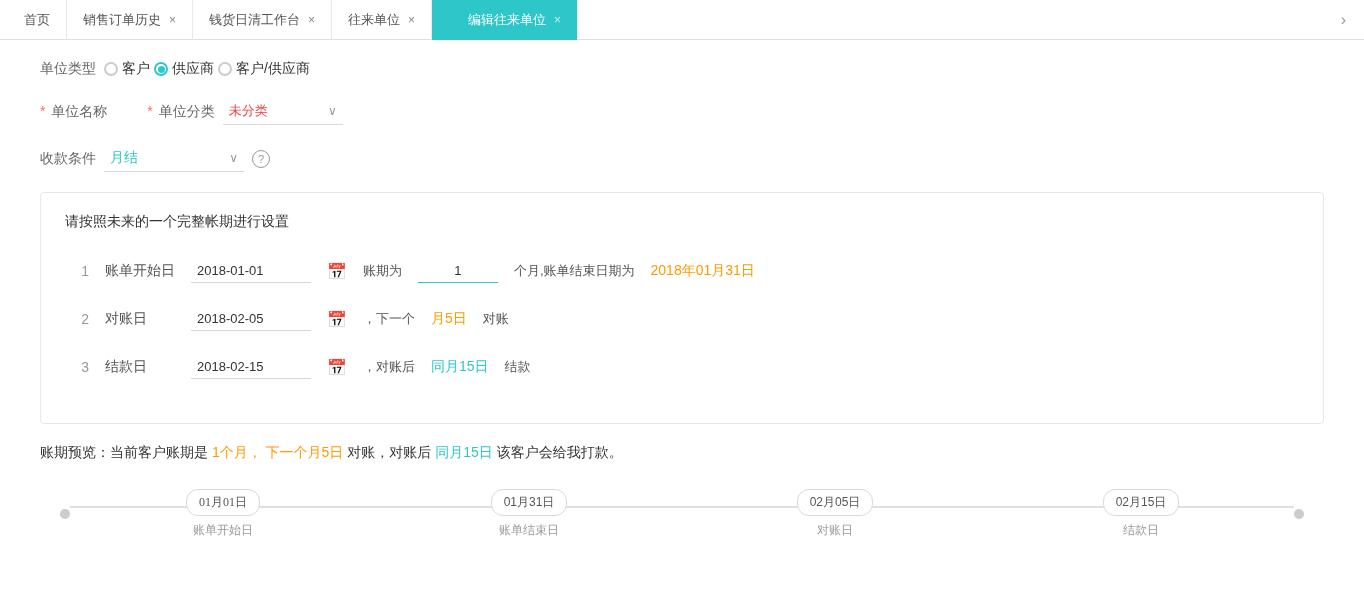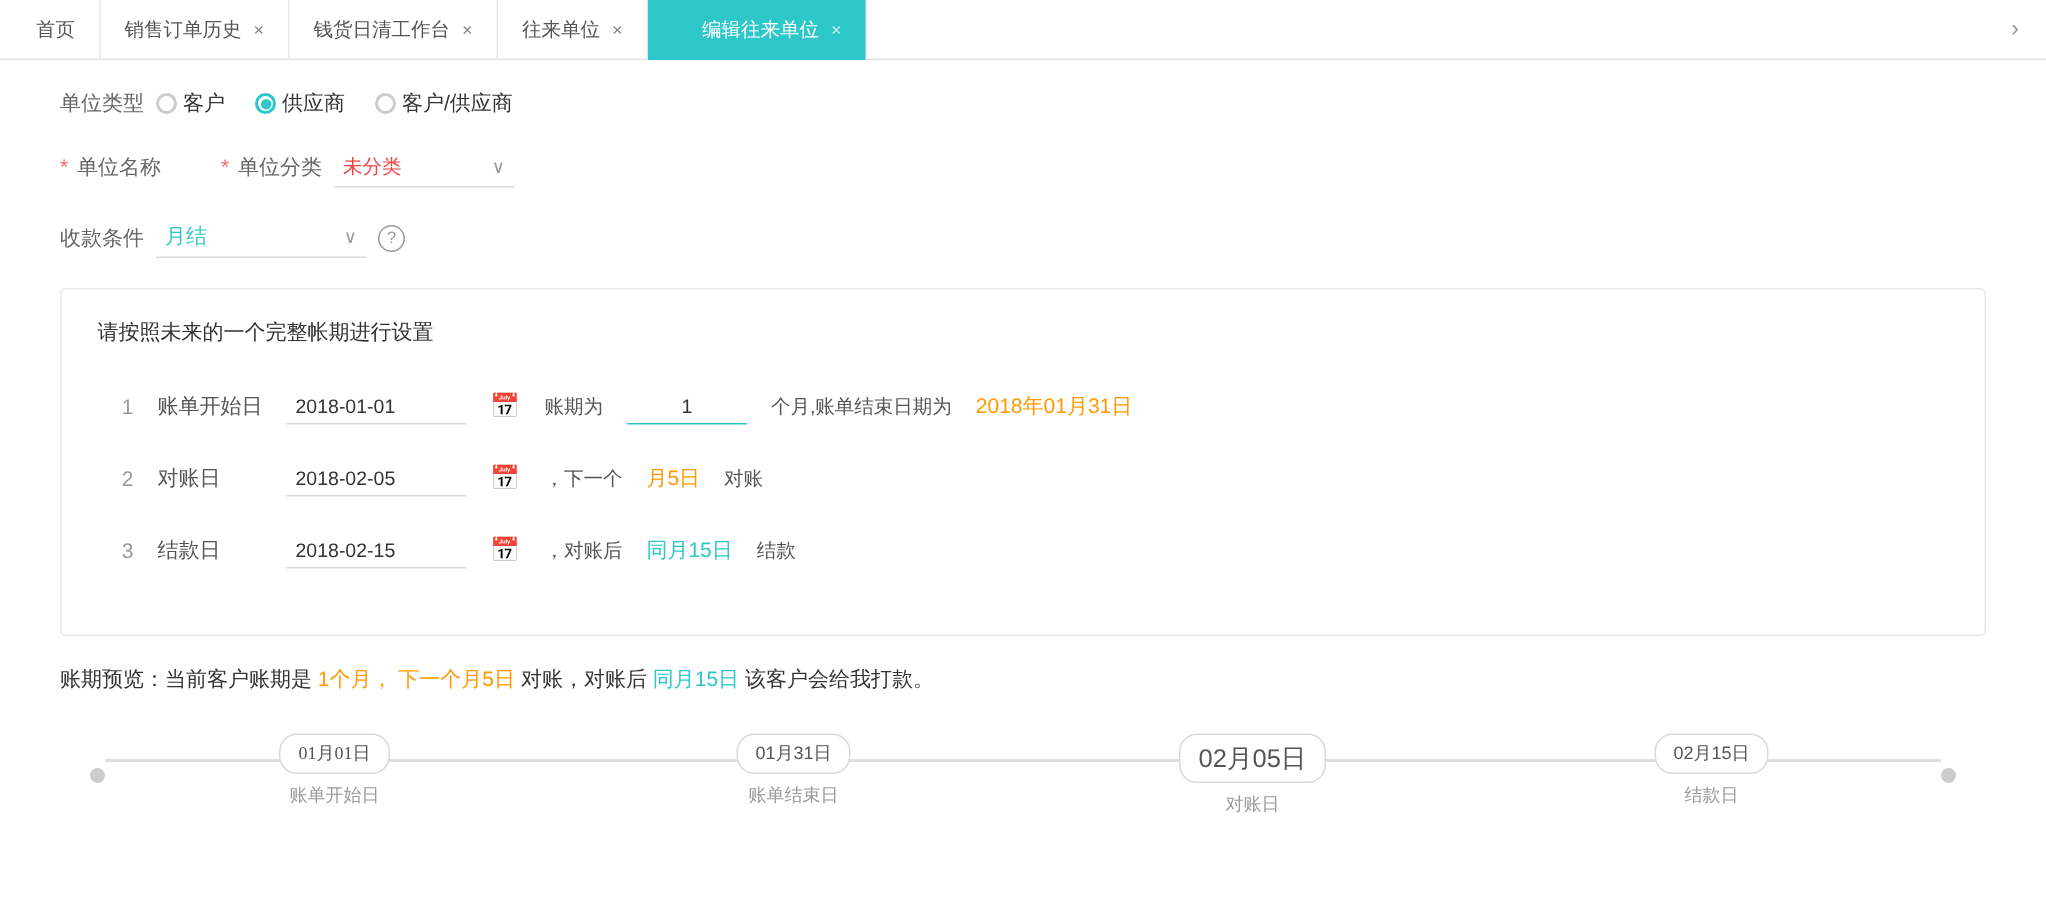--- a/index.html
+++ b/index.html
@@ -71,21 +71,21 @@
     }
     .required-star {
       color: #f56c6c;
       margin-right: 2px;
     }
 
     
     .radio-group {
       display: flex;
       align-items: center;
-      gap: 20px;
+      gap: 4px;
     }
     .radio-item {
       display: flex;
       align-items: center;
       gap: 4px;
       cursor: pointer;
     }
     .radio-circle {
       width: 14px;
       height: 14px;
@@ -369,21 +369,21 @@
           <div style="border:1px solid #d9d9d9;border-radius:12px;padding:4px 12px;font-size:12px;color:#555;background:#fff;white-space:nowrap;font-family:Liberation Serif, serif;">01月01日</div>
           <div style="font-size:12px;color:#999;margin-top:6px;">账单开始日</div>
         </div>
 
         <div style="flex:1;display:flex;flex-direction:column;align-items:center;z-index:1;">
           <div style="border:1px solid #d9d9d9;border-radius:12px;padding:4px 12px;font-size:12px;color:#555;background:#fff;white-space:nowrap;">01月31日</div>
           <div style="font-size:12px;color:#999;margin-top:6px;">账单结束日</div>
         </div>
 
         <div style="flex:1;display:flex;flex-direction:column;align-items:center;z-index:1;">
-          <div style="border:1px solid #d9d9d9;border-radius:12px;padding:4px 12px;font-size:17px;color:#555;background:#fff;white-space:nowrap;">02月05日</div>
+          <div style="border:1px solid #d9d9d9;border-radius:12px;padding:4px 12px;font-size:12px;color:#555;background:#fff;white-space:nowrap;">02月05日</div>
           <div style="font-size:12px;color:#999;margin-top:6px;">对账日</div>
         </div>
 
         <div style="flex:1;display:flex;flex-direction:column;align-items:center;z-index:1;justify-content:flex-end;">
           <div style="border:1px solid #d9d9d9;border-radius:12px;padding:4px 12px;font-size:12px;color:#555;background:#fff;white-space:nowrap;">02月15日</div>
           <div style="font-size:12px;color:#999;margin-top:6px;">结款日</div>
         </div>
       </div>
 
       <div style="width:10px;height:10px;border-radius:50%;background:#ccc;flex-shrink:0;margin-top:0px;z-index:1;"></div>

